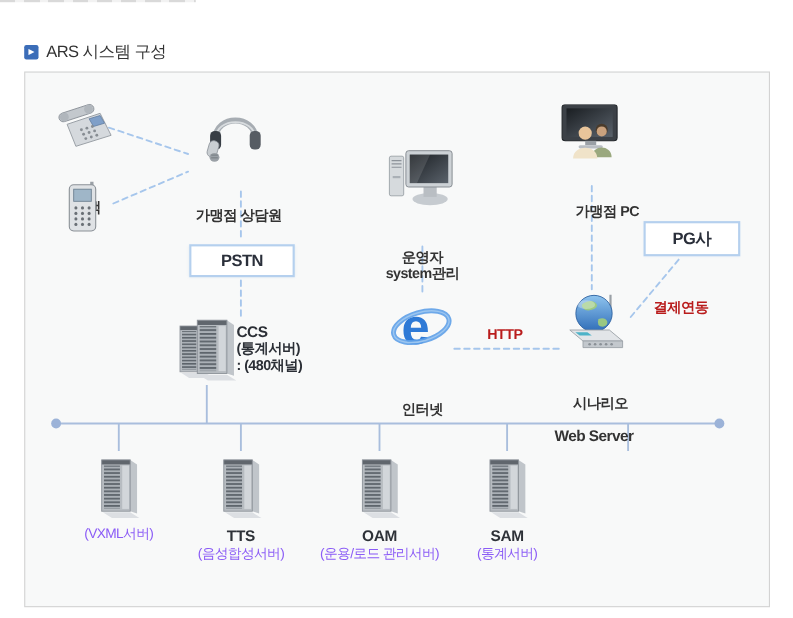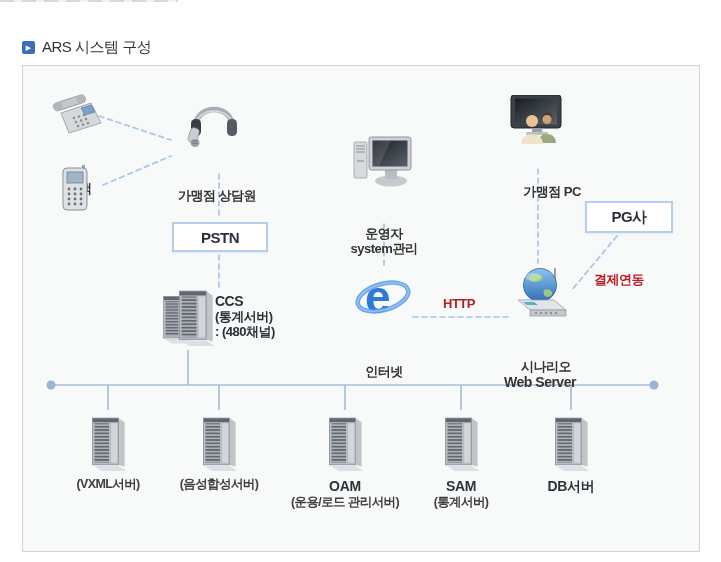--- a/index.html
+++ b/index.html
@@ -28,21 +28,21 @@
   .nodebox{position:absolute;background:#fff;border:2px solid #b5d0ee;
        display:flex;align-items:center;justify-content:center;
        font-size:15px;font-weight:700;color:#2a2f3a;letter-spacing:-0.5px;
        box-shadow:0 1px 2px rgba(160,190,220,.25);}
   .ccs-text{position:absolute;left:192px;top:228px;font-size:13px;font-weight:700;
        color:#2b2f36;line-height:15px;letter-spacing:-0.5px;}
   .ccs-text .nm{font-size:14px;}
   .icon{position:absolute;}
   .srv{position:absolute;top:350px;width:150px;margin-left:-75px;text-align:center;}
   .srv-name{font-size:14px;font-weight:700;color:#2e3238;margin-top:2px;letter-spacing:-0.3px;}
-  .srv-desc{font-size:12.5px;font-weight:700;color:#404040;letter-spacing:-0.6px;}
+  .srv-desc{font-size:12.5px;font-weight:400;color:#8b5cf6;letter-spacing:-0.6px;}
 </style>
 </head>
 <body>
 
 <svg width="0" height="0" style="position:absolute" aria-hidden="true">
   <defs>
     <pattern id="patSlats" width="14" height="3.2" patternUnits="userSpaceOnUse">
       <rect width="14" height="3.2" fill="#aab0b6"></rect>
       <rect width="14" height="1.5" fill="#5d646b"></rect>
     </pattern>
@@ -227,49 +227,43 @@
       <g fill="#8a9096">
         <circle cx="26" cy="47" r="1.2"></circle>
           <circle cx="31" cy="47" r="1.2"></circle>
         <circle cx="36" cy="47" r="1.2"></circle>
           <circle cx="41" cy="47" r="1.2"></circle>
           <circle cx="46" cy="47" r="1.2"></circle>
       </g>
     </svg>
   </span>
   <div class="lbl" style="left:523px;top:254px">시나리오</div>
-  <div class="lbl" style="left:517px;top:270px;font-size:14px">Web Server</div>
+  <div class="lbl" style="left:517px;top:284px;font-size:14px">Web Server</div>
 
   <div class="srv" style="left:85px">
     <svg width="42" height="56" viewBox="0 0 40 54">
         <use href="#sym-tower"></use>
       </svg>
     <div class="srv-desc">(VXML서버)</div>
   </div>
   <div class="srv" style="left:196px">
     <svg width="42" height="56" viewBox="0 0 40 54">
         <use href="#sym-tower"></use>
       </svg>
+    <div class="srv-name">TTS</div>
     <div class="srv-desc">(음성합성서버)</div>
   </div>
   <div class="srv" style="left:322px">
     <svg width="42" height="56" viewBox="0 0 40 54">
         <use href="#sym-tower"></use>
       </svg>
     <div class="srv-name">OAM</div>
     <div class="srv-desc">(운용/로드 관리서버)</div>
   </div>
   <div class="srv" style="left:438px">
     <svg width="42" height="56" viewBox="0 0 40 54">
         <use href="#sym-tower"></use>
       </svg>
     <div class="srv-name">SAM</div>
     <div class="srv-desc">(통계서버)</div>
   </div>
-  <div class="srv" style="left:548px">
-    <svg width="42" height="56" viewBox="0 0 40 54">
-        <use href="#sym-tower"></use>
-      </svg>
-    <div class="srv-name">DB서버</div>
-    <div class="srv-desc"></div>
-  </div>
 
 </div>
 
 </body></html>

